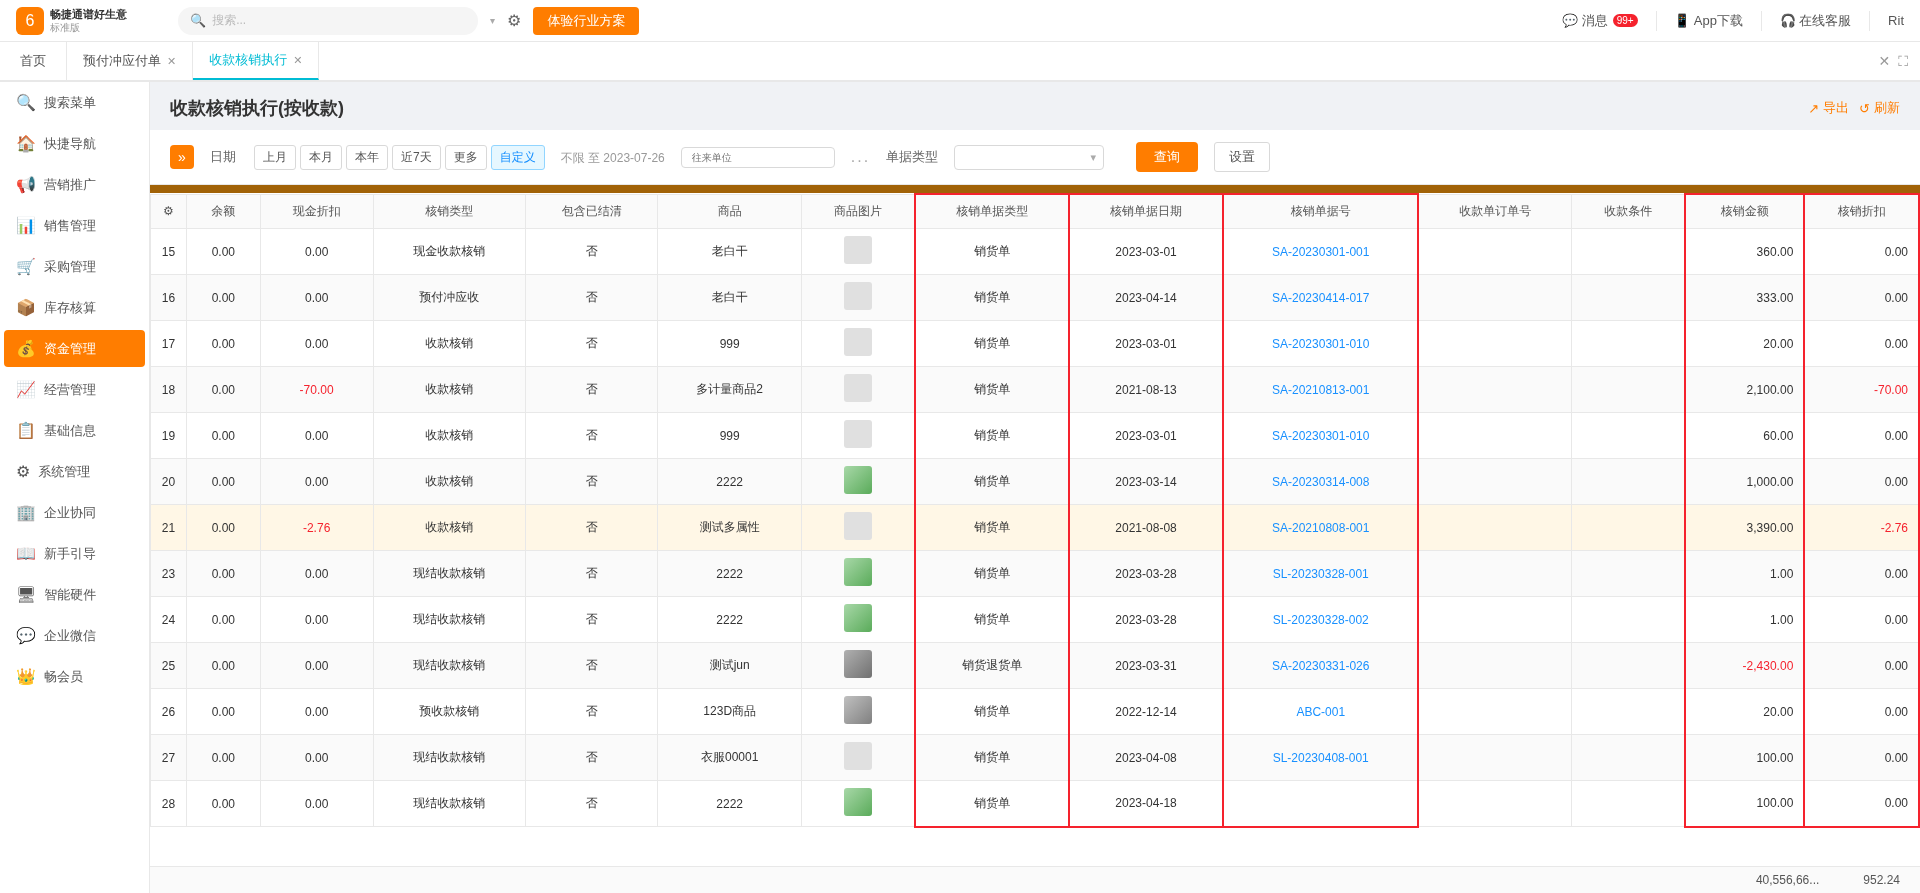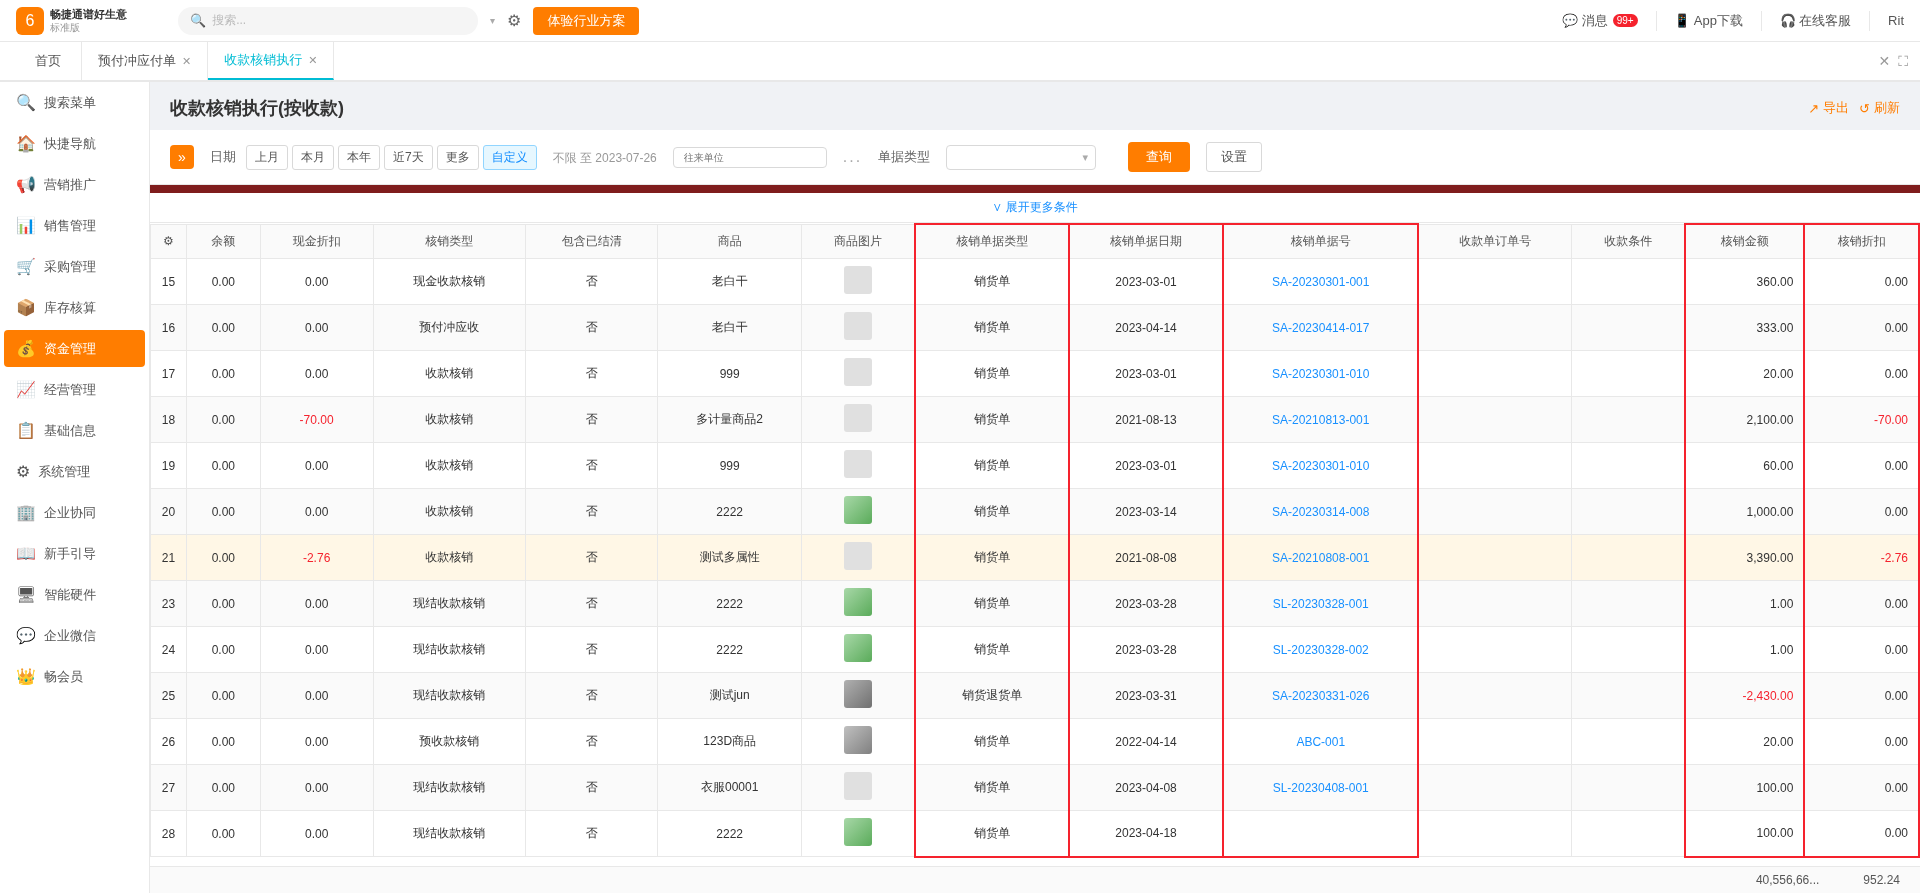--- a/index.html
+++ b/index.html
@@ -38,42 +38,42 @@
       border-right: 1px solid #e8e8e8; color: #555; position: relative;
       white-space: nowrap;
     }
     .tab-item.active {
       background: #fff; color: #00bcd4; border-bottom: 2px solid #00bcd4;
       font-weight: 500;
     }
     .tab-item .tab-close {
       margin-left: 6px; font-size: 11px; color: #999; cursor: pointer;
     }
-    .tab-home { padding: 0 20px; font-size: 13px; color: #555; cursor: pointer; margin-left: 15px; }
+    .tab-home { padding: 0 20px; font-size: 13px; color: #555; cursor: pointer; }
     .tab-bar-right { margin-left: auto; display: flex; align-items: center; gap: 8px; padding-right: 12px; }
     .tab-ctrl { font-size: 14px; color: #999; cursor: pointer; }
 
     
     .main-layout { display: flex; height: calc(893px - 82px); }
 
     
     .sidebar {
       width: 150px; min-width: 150px; background: #fff;
       border-right: 1px solid #e8e8e8; overflow-y: auto;
       display: flex; flex-direction: column;
     }
     .sidebar-item {
       display: flex; align-items: center; gap: 8px;
       padding: 11px 16px; cursor: pointer; color: #555; font-size: 13px;
     }
     .sidebar-item.active { background: #ff7d00; color: #fff; border-radius: 4px; margin: 2px 4px; padding: 9px 12px; }
     .sidebar-icon { font-size: 16px; }
 
     
-    .content { flex: 1; overflow: hidden; display: flex; flex-direction: column; background: #7f1d1d; }
+    .content { flex: 1; overflow: hidden; display: flex; flex-direction: column; background: #a16207; }
 
     
     .page-header {
       display: flex; align-items: center; justify-content: space-between;
       padding: 14px 20px 10px; background: #f0f2f5;
     }
     .page-title { font-size: 18px; font-weight: 600; color: #333; }
     .page-actions { display: flex; gap: 10px; }
     .page-action-btn {
       display: flex; align-items: center; gap: 4px;
@@ -84,21 +84,21 @@
     .filter-bar {
       background: #fff; margin: 0 0 8px; padding: 12px 20px;
       display: flex; align-items: center; gap: 16px; flex-wrap: wrap;
       border-bottom: 1px solid #e8e8e8;
     }
     .filter-arrow {
       width: 24px; height: 24px; background: #ff7d00;
       border-radius: 4px; display: flex; align-items: center;
       justify-content: center; color: #fff; cursor: pointer; font-size: 14px;
     }
-    .filter-group { display: flex; align-items: center; gap: 10px; }
+    .filter-group { display: flex; align-items: center; gap: 18px; }
     .filter-label { color: #666; font-size: 13px; }
     .filter-btns { display: flex; gap: 4px; }
     .filter-btn {
       padding: 3px 8px; font-size: 12px; color: #555;
       border: 1px solid #d9d9d9; border-radius: 3px; cursor: pointer; background: #fff;
     }
     .filter-btn.custom {
       background: #e6f7ff; color: #1890ff; border-color: #91d5ff;
     }
     .filter-date-hint { color: #999; font-size: 12px; margin-top: 2px; }
@@ -341,23 +341,20 @@
       <div class="select-wrapper">
         <select class="filter-select">
           <option></option>
         </select>
       </div>
       <span style="color:#aaa;font-size:11px;"></span>
       <button class="query-btn">查询</button>
       <button class="settings-btn">设置</button>
     </div>
 
-    <div class="expand-bar">
-      <span>∨ 展开更多条件</span>
-    </div>
 
     <div class="table-container">
       <table>
         <thead>
           <tr>
             <th style="width:36px;">
               <span>⚙</span>
             </th>
             <th>余额</th>
             <th>现金折扣</th>
@@ -537,21 +534,21 @@
             </tr>
             <tr>
               <td>26</td>
               <td>0.00</td>
               <td>0.00</td>
               <td>预收款核销</td>
               <td>否</td>
               <td>123D商品</td>
               <td><span class="img-thumb" style="background: linear-gradient(135deg, rgb(192, 192, 192) 0%, rgb(128, 128, 128) 100%);"></span></td>
               <td style="border-left: 2px solid rgb(245, 34, 45); border-right: 2px solid rgb(245, 34, 45);">销货单</td>
-              <td style="border-right: 2px solid rgb(245, 34, 45);">2022-04-14</td>
+              <td style="border-right: 2px solid rgb(245, 34, 45);">2022-12-14</td>
               <td style="border-right: 2px solid rgb(245, 34, 45);"><a class="link-text" href="#">ABC-001</a></td>
               <td></td>
               <td></td>
               <td style="border-left: 2px solid rgb(245, 34, 45); border-right: 2px solid rgb(245, 34, 45); text-align: right;">20.00</td>
               <td style="border-right: 2px solid rgb(245, 34, 45); text-align: right;">0.00</td>
             </tr>
             <tr>
               <td>27</td>
               <td>0.00</td>
               <td>0.00</td>

